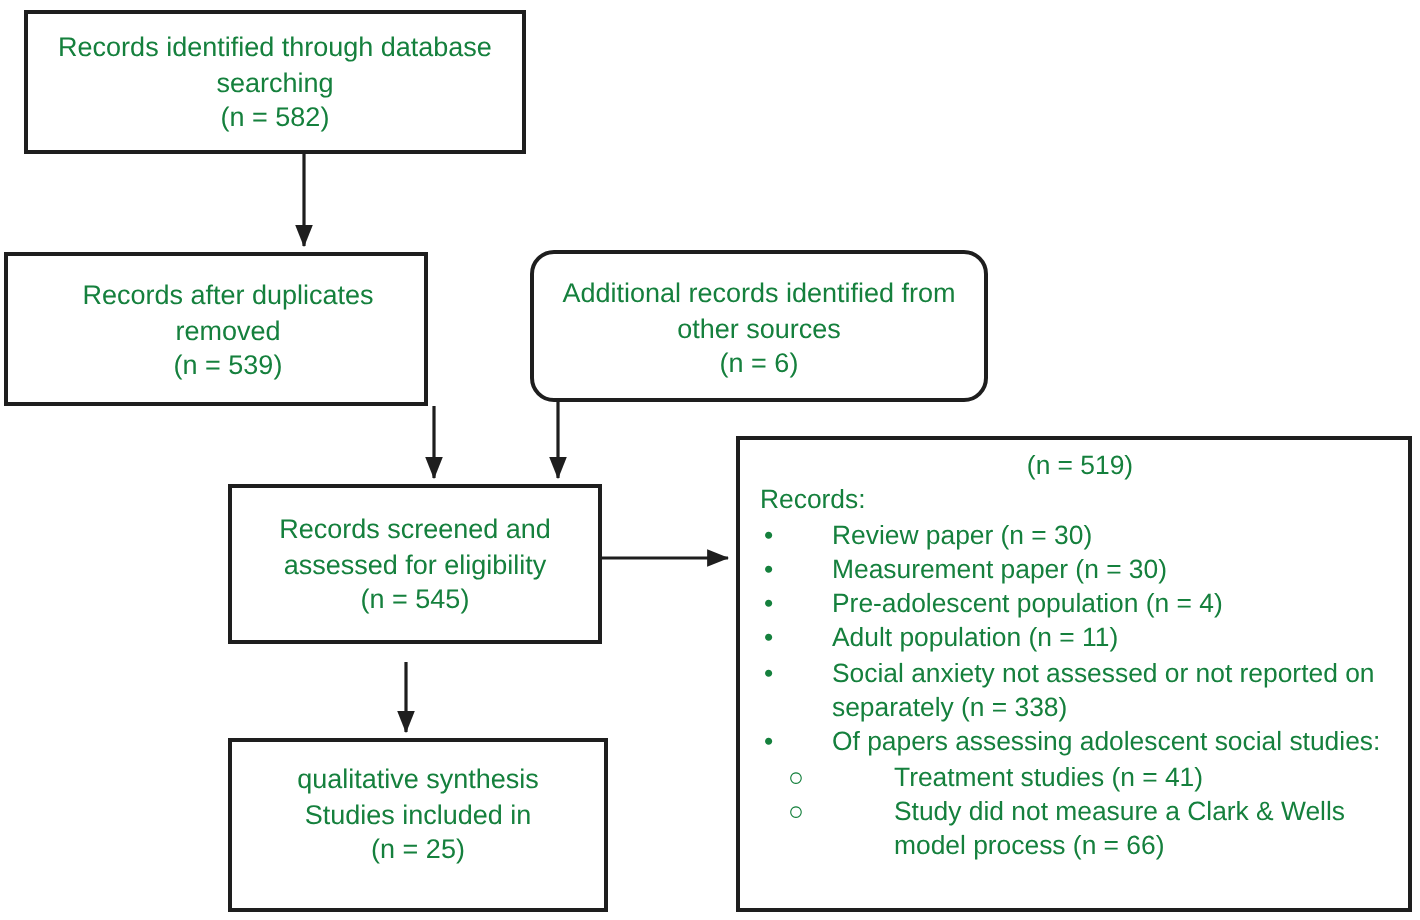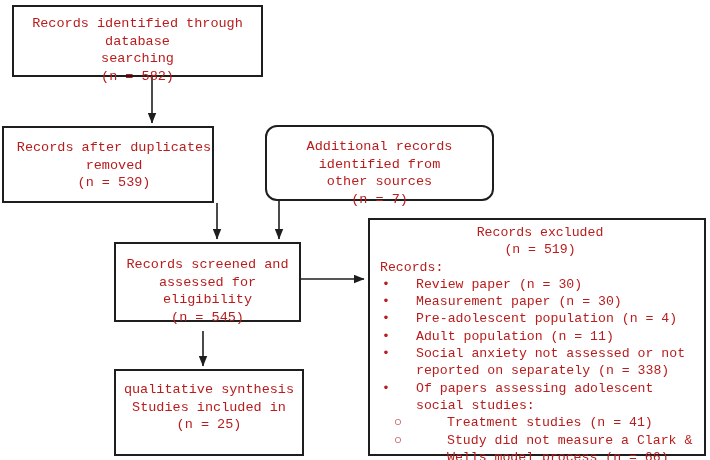--- a/index.html
+++ b/index.html
@@ -1,18 +1,18 @@
 <!DOCTYPE html>
 <html><head>
 <meta charset="utf-8">
 <style>
   html,body { margin:0; padding:0; background:#ffffff; }
   .canvas {
     position:relative; width:710px; height:460px; background:#ffffff;
-    font-family:Liberation Mono, monospace; color:#b91c1c; overflow:hidden;
+    font-family:Liberation Sans, sans-serif; color:#15803d; overflow:hidden;
   }
   .box {
     position:absolute; box-sizing:border-box;
     border:2px solid #1e1e1e; background:#ffffff;
     font-size:13.5px; line-height:17.5px; text-align:center;
   }
   #box-identified { left:12px;  top:5px;   width:251px; height:72px; padding-top:8px; }
   #box-duplicates { left:2px;   top:126px; width:212px; height:77px; padding-top:11px;padding-left:12px; }
   #box-additional { left:265px; top:125px; width:229px; height:76px; padding-top:11px;border-radius:12px; }
   #box-screened   { left:114px; top:242px; width:187px; height:80px; padding-top:12px; }
@@ -58,37 +58,36 @@
   </div>
 
   <div class="box" id="box-duplicates">
     <div>Records after duplicates removed</div>
     <div>(n = 539)</div>
   </div>
 
   <div class="box" id="box-additional">
     <div>Additional records identified from</div>
     <div>other sources</div>
-    <div>(n = 7)</div>
+    <div>(n = 6)</div>
   </div>
 
   <div class="box" id="box-screened">
     <div>Records screened and</div>
     <div>assessed for eligibility</div>
     <div>(n = 545)</div>
   </div>
 
   <div class="box" id="box-included">
     <div>qualitative synthesis</div>
     <div>Studies included in</div>
     <div>(n = 25)</div>
   </div>
 
   <div class="box" id="box-excluded">
-    <div class="center">Records excluded</div>
     <div class="center">(n = 519)</div>
     <div>Records:</div>
 
     <div class="brow">
       <span class="m md">•</span>
       <span class="t">Review paper (n = 30)</span>
     </div>
     <div class="brow">
       <span class="m md">•</span>
       <span class="t">Measurement paper (n = 30)</span>

